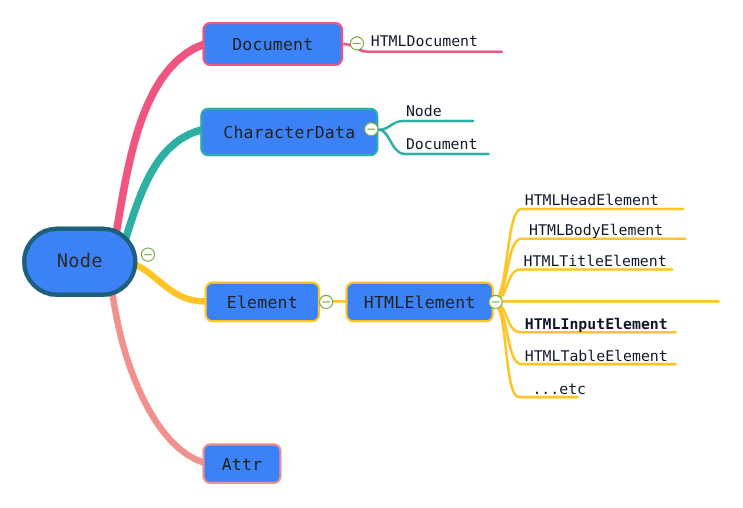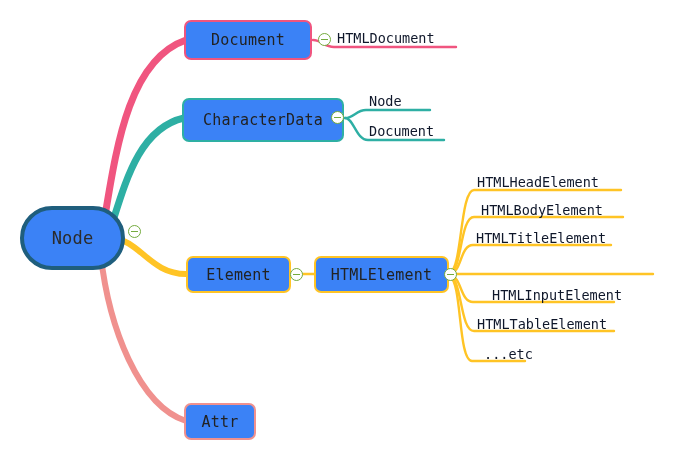--- a/index.html
+++ b/index.html
@@ -141,21 +141,21 @@
 
   <div class="leaf-label" style="left:477px; top:174px;">
     <span>HTMLHeadElement</span>
   </div>
   <div class="leaf-label" style="left:481px; top:202px;">
     <span>HTMLBodyElement</span>
   </div>
   <div class="leaf-label" style="left:476px; top:230px;">
     <span>HTMLTitleElement</span>
   </div>
-  <div class="leaf-label" style="left:492px; top:287px;">
+  <div class="leaf-label" style="left:477px; top:287px;font-weight:bold;">
     <span>HTMLInputElement</span>
   </div>
   <div class="leaf-label" style="left:477px; top:316px;">
     <span>HTMLTableElement</span>
   </div>
   <div class="leaf-label" style="left:484px; top:346px;">
     <span>...etc</span>
   </div>
 
   <div class="node-box branch-box" style="left:184px; top:403px; width:72px; height:37px; border-color:#f0918e;">

